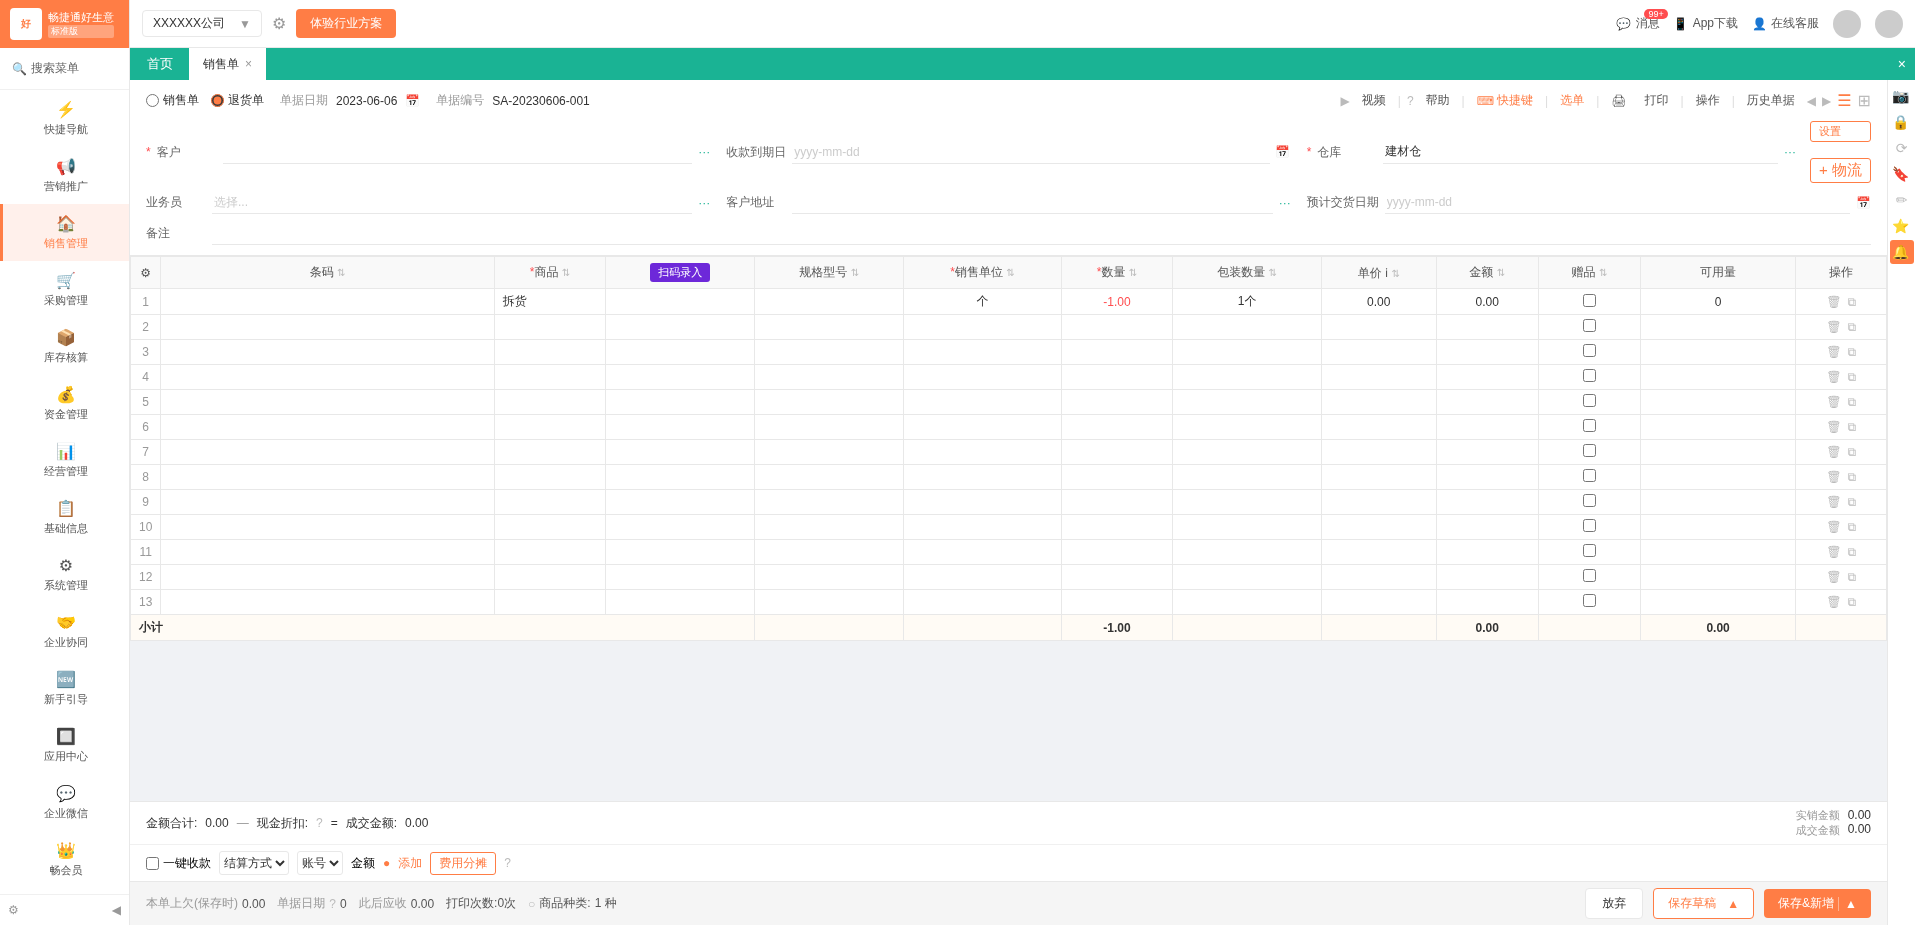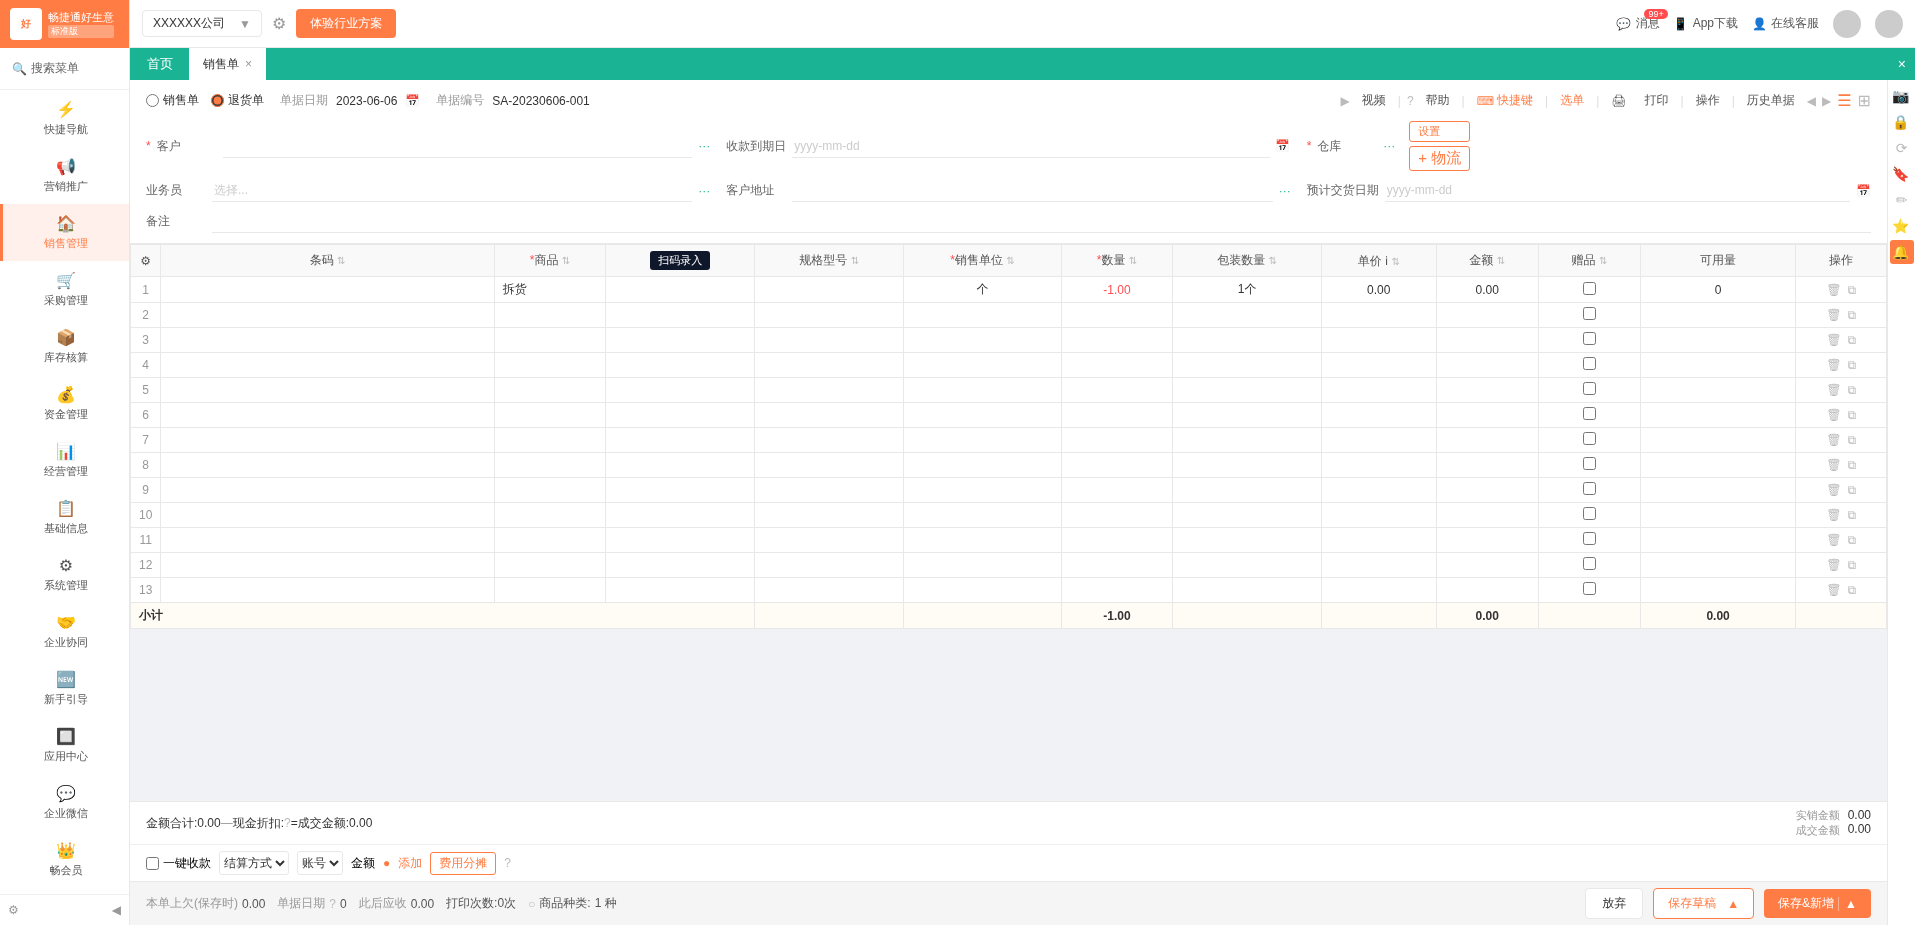--- a/index.html
+++ b/index.html
@@ -68,32 +68,32 @@
     .field-cal { color: #999; cursor: pointer; }
 
     
     .table-area { flex: 1; overflow: auto; }
     table { width: 100%; border-collapse: collapse; background: #fff; }
     thead tr { background: #f9f9f9; }
     th { border: 1px solid #e8e8e8; padding: 6px 8px; color: #555; font-weight: normal; white-space: nowrap; text-align: center; }
     td { border: 1px solid #e8e8e8; padding: 4px 8px; color: #333; text-align: center; }
     td.left { text-align: left; }
     .row-num { color: #999; width: 30px; }
-    .scan-btn { background: #0f172a; color: #fff; border: none; border-radius: 3px; padding: 2px 8px; cursor: pointer; font-size: 11px; }
+    .scan-btn { background: #6d28d9; color: #fff; border: none; border-radius: 3px; padding: 2px 8px; cursor: pointer; font-size: 11px; }
     .col-header-required { color: #ff4d4f; }
     .sort-icon { color: #bbb; cursor: pointer; font-size: 10px; }
     .checkbox-col { text-align: center; }
     .action-icons { display: flex; justify-content: center; gap: 6px; }
     .action-icon { color: #bbb; cursor: pointer; }
     .subtotal-row td { background: #fffbf5; font-weight: bold; color: #333; }
     .neg-red { color: #ff4d4f; }
 
     
     .footer-area { background: #fff; border-top: 1px solid #e8e8e8; flex-shrink: 0; }
-    .footer-top { padding: 6px 16px; display: flex; align-items: center; color: #333; border-bottom: 1px solid #f0f0f0; }
+    .footer-top { padding: 6px 16px; display: flex; align-items: center; gap: 8px; color: #333; border-bottom: 1px solid #f0f0f0; }
     .footer-dash { color: #999; }
     .footer-bottom { padding: 6px 16px; display: flex; align-items: center; gap: 8px; }
     .footer-check { display: flex; align-items: center; gap: 4px; }
     .pay-select { border: 1px solid #e8e8e8; border-radius: 3px; padding: 3px 0; color: #333; background: #fff; }
     .add-btn { color: #ff7d45; cursor: pointer; display: flex; align-items: center; gap: 3px; }
     .fee-btn { border: 1px solid #ff7d45; color: #ff7d45; border-radius: 3px; padding: 2px 8px; cursor: pointer; background: none; }
     .help-icon { color: #bbb; cursor: pointer; }
 
     
     .status-bar { background: #f5f5f5; border-top: 1px solid #e8e8e8; padding: 6px 16px; display: flex; align-items: center; gap: 12px; flex-shrink: 0; }
@@ -289,22 +289,23 @@
             <span class="field-dots">···</span>
           </div>
           <div class="field-row">
             <span class="field-label">收款到期日</span>
             <input class="field-input" type="text" placeholder="yyyy-mm-dd" style="">
             <span class="field-cal">📅</span>
           </div>
           <div class="field-row">
             <span class="field-required">*</span>
             <span class="field-label">仓库</span>
+            <input class="field-input" type="text" value="建材仓" style="">
             <span class="field-dots">···</span>
-            <div style="display:flex;flex-direction:column;gap:4px;margin-left:8px;justify-content:flex-end;">
+            <div style="display:flex;flex-direction:column;gap:16px;margin-left:8px;justify-content:flex-end;">
               <button style="border:1px solid #ff7d45;color:#ff7d45;border-radius:3px;padding:2px 8px;cursor:pointer;background:none;font-size:11px;display:flex;align-items:center;gap:3px;">设置</button>
               <button style="border:1px solid #ff7d45;color:#ff7d45;border-radius:3px;padding:2px 8px;cursor:pointer;background:none;font-size:15px;">+ 物流</button>
             </div>
           </div>
 
           <div class="field-row">
             <span class="field-label">业务员</span>
             <input class="field-input" type="text" placeholder="选择..." style="">
             <span class="field-dots">···</span>
           </div>

